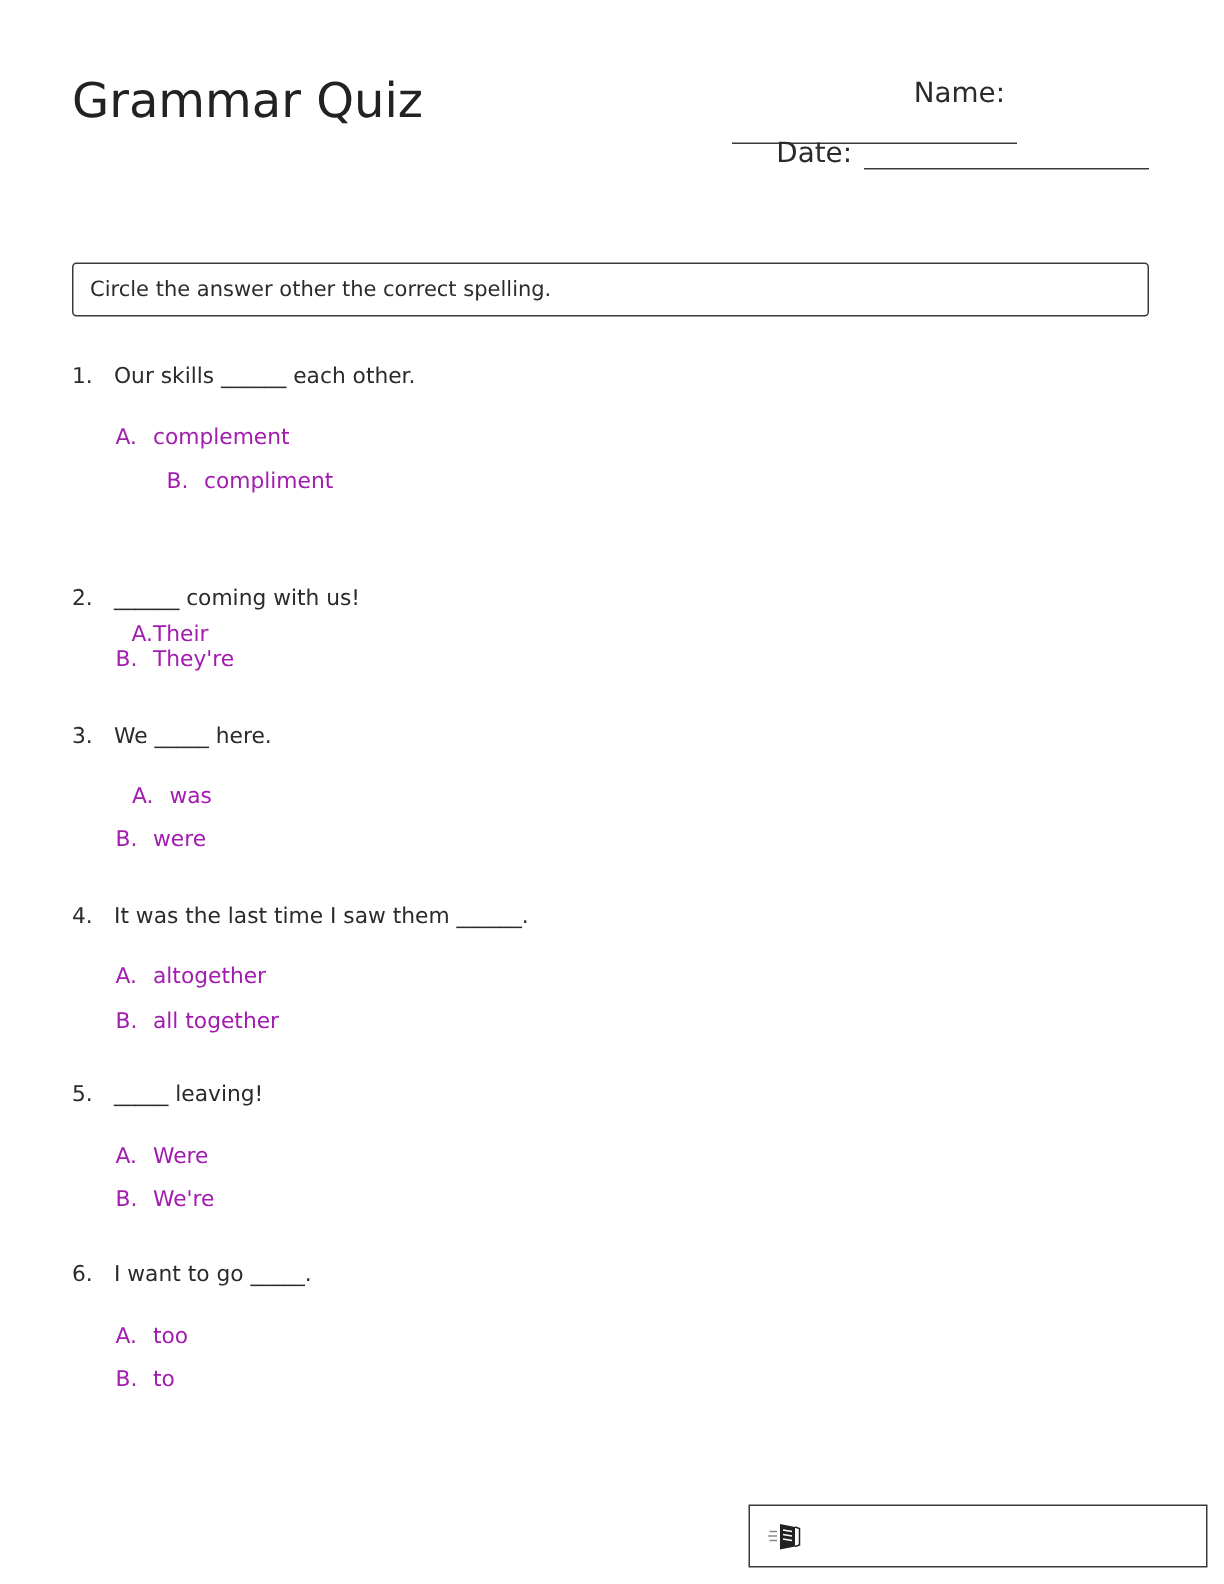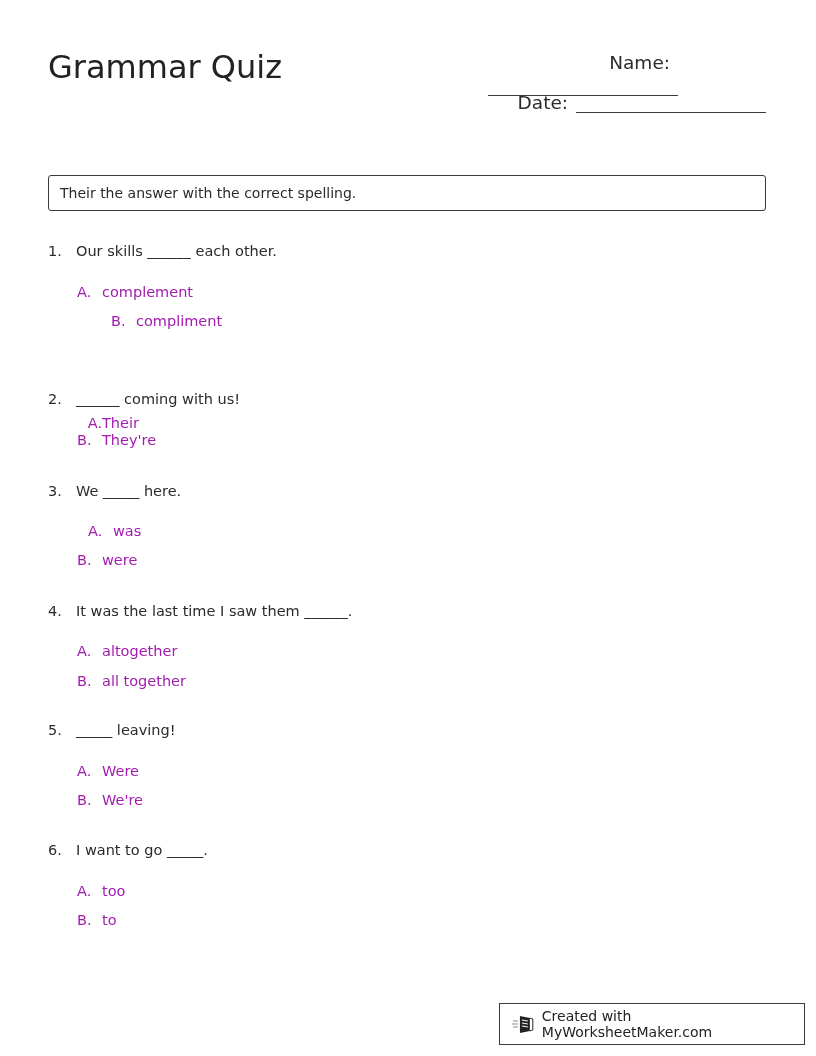--- a/index.html
+++ b/index.html
@@ -26,21 +26,21 @@
 
 <div class="field" style="left:488px; top:52px;flex-direction:column;">
   <span class="field-label">Name:</span>
   <span class="field-line"></span>
 </div>
 <div class="field" style="left:488px; top:90px;">
   <span class="field-label">Date:</span>
   <span class="field-line"></span>
 </div>
 
-<div class="instructions">Their the answer with the correct spelling.</div>
+<div class="instructions">Circle the answer other the correct spelling.</div>
 
 <div class="question" style="top:243px;">
   <span class="q-num">1.</span><span>Our skills ______ each other.</span>
 </div>
 <div class="option" style="top:284px;">
   <span class="opt-letter">A.</span><span>complement</span>
 </div>
 <div class="option" style="top:313px;margin-left:34px;">
   <span class="opt-letter">B.</span><span>compliment</span>
 </div>
@@ -97,14 +97,13 @@
 
 <div class="footer">
   <svg class="footer-icon" viewBox="0 0 22 22">
     <line x1="1" y1="8" x2="6" y2="8" stroke="#888" stroke-width="1"></line>
     <line x1="0" y1="11" x2="6" y2="11" stroke="#888" stroke-width="1"></line>
     <line x1="1" y1="14" x2="6" y2="14" stroke="#888" stroke-width="1"></line>
     <path d="M8 3 L18 5 L18 18 L8 20 Z" fill="#222"></path>
     <path d="M10 7 L16 8 M10 10 L16 11 M10 13 L16 14" stroke="#fff" stroke-width="1"></path>
     <path d="M18 5 L21 6 L21 17 L18 18" fill="none" stroke="#222" stroke-width="1"></path>
   </svg>
-  <span>Created with MyWorksheetMaker.com</span>
 </div>
 
 </body></html>

